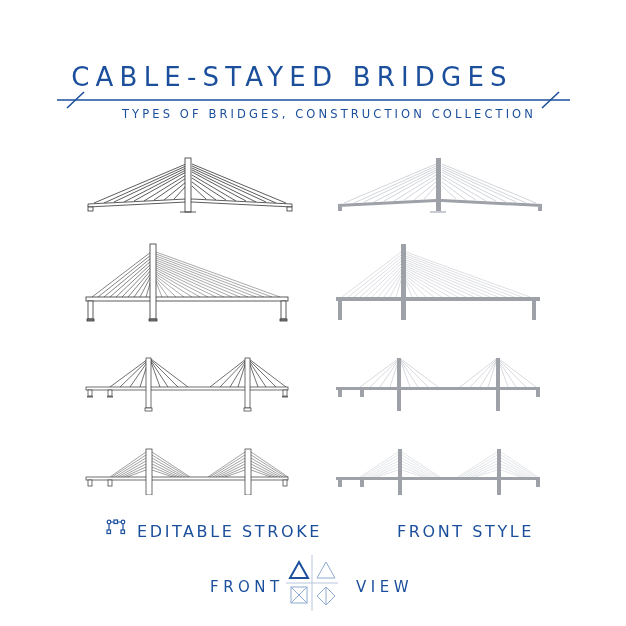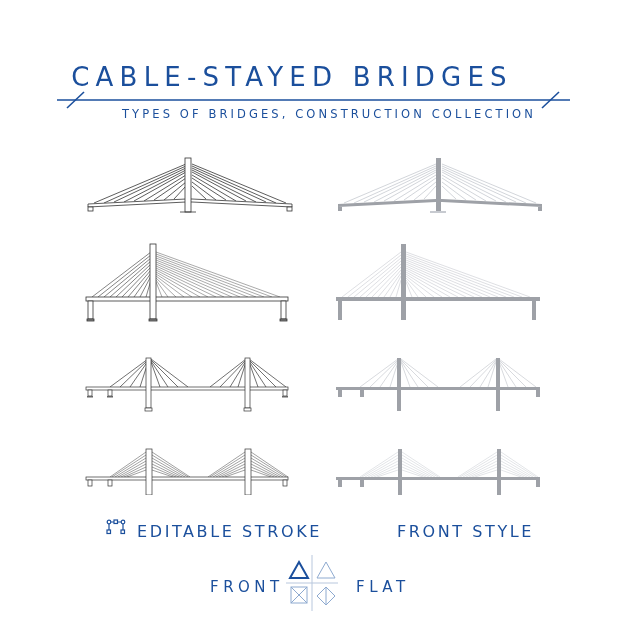--- a/index.html
+++ b/index.html
@@ -277,21 +277,21 @@
       <circle cx="17" cy="3" r="1.8"></circle>
     <rect x="1" y="11" width="3.5" height="3.5"></rect>
       <rect x="15" y="11" width="3.5" height="3.5"></rect>
     <path d="M3 5 Q3 8 3 11 M17 5 Q17 8 17 11 M5 3 L8 3 M11.5 3 L15 3"></path>
   </g>
 </svg>
 <div class="label" style="left:137px;top:522px">EDITABLE STROKE</div>
 <div class="label" style="left:397px;top:522px">FRONT STYLE</div>
 
 <div class="fv" style="left:210px;top:578px">FRONT</div>
-<div class="fv" style="left:356px;top:578px">FLAT</div>
+<div class="fv" style="left:356px;top:578px">VIEW</div>
 <svg style="position:absolute;left:282px;top:553px" width="60" height="60" viewBox="0 0 60 60">
   <line x1="30" y1="2" x2="30" y2="58" stroke="#b8c7dd" stroke-width="1"></line>
   <line x1="4" y1="30" x2="56" y2="30" stroke="#b8c7dd" stroke-width="1"></line>
   <path d="M17 9 L26 25 L8 25 Z" fill="none" stroke="#1b4f9c" stroke-width="2"></path>
   <path d="M44 9 L53 25 L35 25 Z" fill="none" stroke="#8eaad0" stroke-width="1"></path>
   <rect x="9" y="34" width="16" height="16" fill="none" stroke="#8eaad0" stroke-width="1"></rect>
   <path d="M9 34 L25 50 M25 34 L9 50" stroke="#8eaad0" stroke-width="1"></path>
   <path d="M44 34 L53 43 L44 52 L35 43 Z M44 34 L44 52" fill="none" stroke="#8eaad0" stroke-width="1"></path>
 </svg>
 

